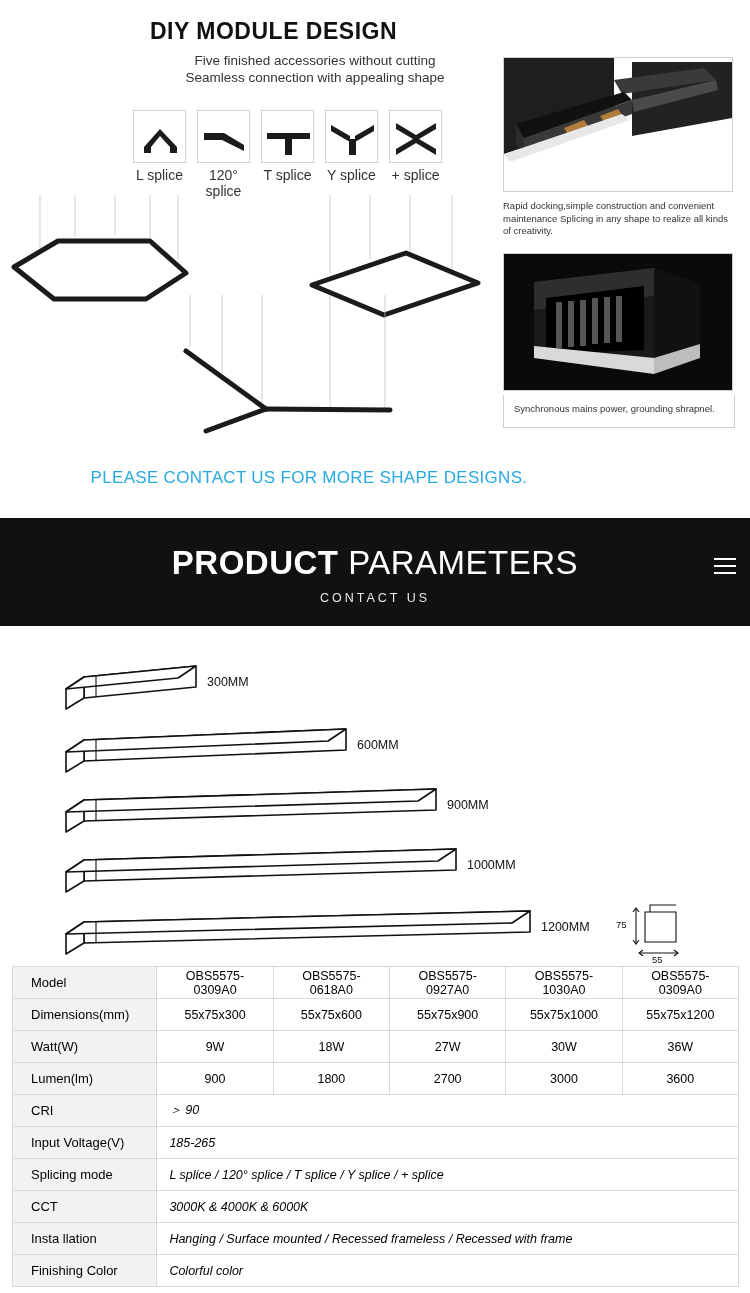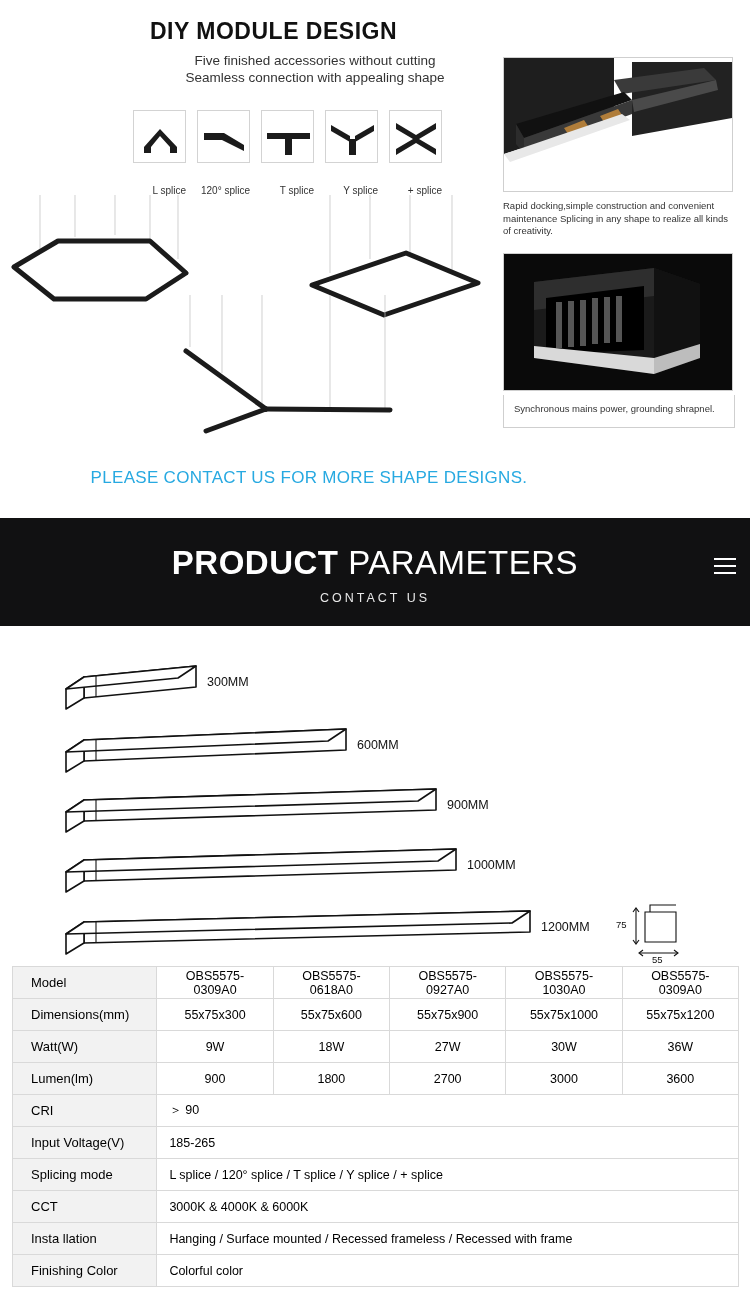--- a/index.html
+++ b/index.html
@@ -26,21 +26,21 @@
   }
 
   
   .splice-row { position:absolute; left:133px; top:110px; display:flex; gap:11px; }
   .splice-item { width:53px; }
   .splice-box {
     width:53px; height:53px; border:1px solid #d3d3d3; background:#fff;
     position:relative; overflow:hidden;
   }
   .splice-box svg { position:absolute; left:0; top:0; }
-  .splice-label { margin-top:22px; font-size:10px; text-align:right; color:#333; }
+  .splice-label { margin-top:4px; font-size:14px; text-align:center; color:#333; }
 
   
   .shapes { position:absolute; left:0; top:195px; width:500px; height:250px; }
 
   .contact-shape {
     position:absolute; left:0; top:468px; width:618px; text-align:center;
     color:#27a9e1; font-size:17px; letter-spacing:0.3px;
   }
 
   
@@ -94,21 +94,21 @@
     position:absolute; left:12px; top:966px; width:727px;
     border-collapse:collapse; font-size:12.5px;
   }
   .spec-table td {
     border:1px solid #d9d9d9; height:32px; padding:0 18px; color:#000000;
   }
   .spec-table td.head {
     background:#f2f2f2; width:144px; font-size:13px;
   }
   .spec-table td.val { text-align:center; width:116px; }
-  .spec-table td.wide { text-align:left; padding-left:12px; }
+  .spec-table td.wide { text-align:left; padding-left:12px;font-style:italic; }
 </style>
 </head>
 <body>
 
 <div class="top-section">
 
   <div class="diy-title">DIY MODULE DESIGN</div>
   <div class="diy-sub">
     <div>Five finished accessories without cutting</div>
     <div>Seamless connection with appealing shape</div>

